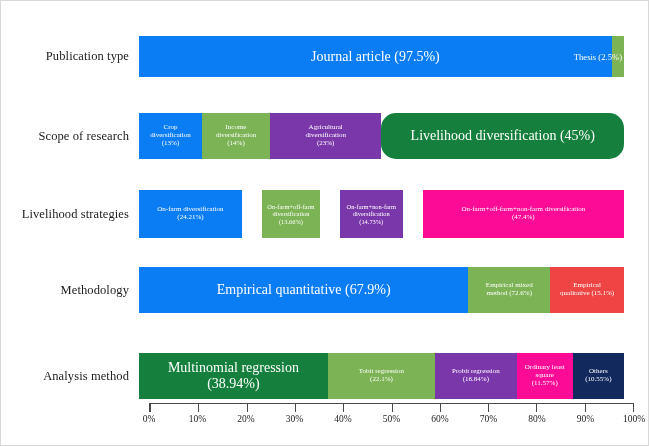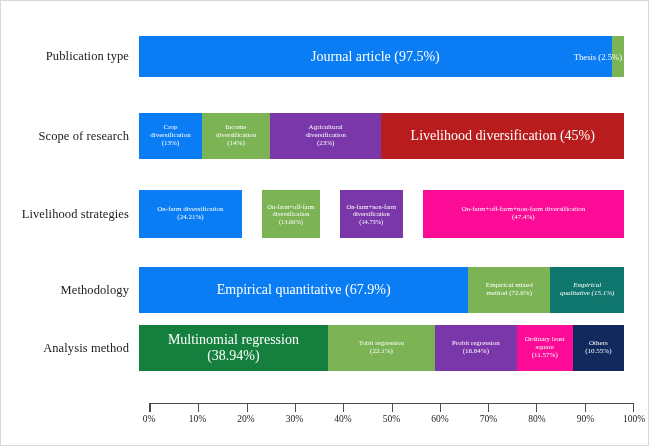--- a/index.html
+++ b/index.html
@@ -141,21 +141,21 @@
         <div class="seg" style="width:14%; background:#7cb354;">
           <span class="seg-label fs-md">Income
 diversification
 (14%)</span>
         </div>
         <div class="seg" style="width:23%; background:#7a37a9;">
           <span class="seg-label fs-md">Agricultural
 diversification
 (23%)</span>
         </div>
-        <div class="seg" style="width:50%; background:#b91c1c;">
+        <div class="seg" style="width:50%; background:#15803d;border-radius:15px;">
           <span class="seg-label fs-lg">Livelihood diversification (45%)</span>
         </div>
       </div>
     </div>
 
     <div class="row row-h48" style="top:189px;">
       <div class="cat-label">Livelihood strategies</div>
       <div class="bar-track">
         <div class="seg" style="width:24.21%; background:#0b7df4;">
           <span class="seg-label fs-md">On-farm diversification
@@ -181,28 +181,28 @@
     <div class="row row-h46" style="top:266px;">
       <div class="cat-label">Methodology</div>
       <div class="bar-track">
         <div class="seg" style="width:67.9%; background:#0b7df4;">
           <span class="seg-label fs-lg">Empirical quantitative (67.9%)</span>
         </div>
         <div class="seg" style="width:16.9%; background:#7cb354;">
           <span class="seg-label fs-md">Empirical mixed
 method (72.6%)</span>
         </div>
-        <div class="seg" style="width:15.2%; background:#0f766e;font-style:italic;">
+        <div class="seg" style="width:15.2%; background:#ef4444;">
           <span class="seg-label fs-md">Empirical
 qualitative (15.1%)</span>
         </div>
       </div>
     </div>
 
-    <div class="row row-h46" style="top:324px;align-items:center;">
+    <div class="row row-h46" style="top:352px;align-items:center;">
       <div class="cat-label">Analysis method</div>
       <div class="bar-track">
         <div class="seg" style="width:38.94%; background:#15803d;">
           <span class="seg-label fs-lg">Multinomial regression (38.94%)</span>
         </div>
         <div class="seg" style="width:22.1%; background:#7cb354;">
           <span class="seg-label fs-md">Tobit regression
 (22.1%)</span>
         </div>
         <div class="seg" style="width:16.84%; background:#7a37a9;">

